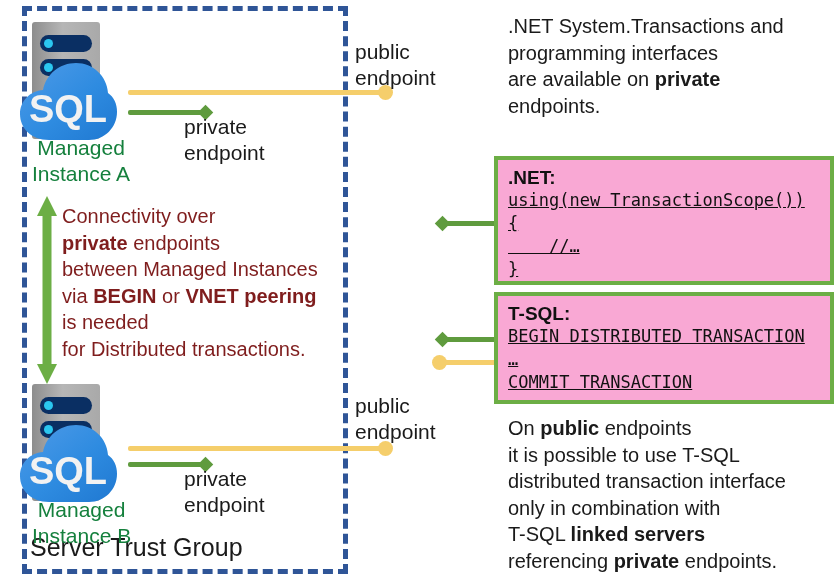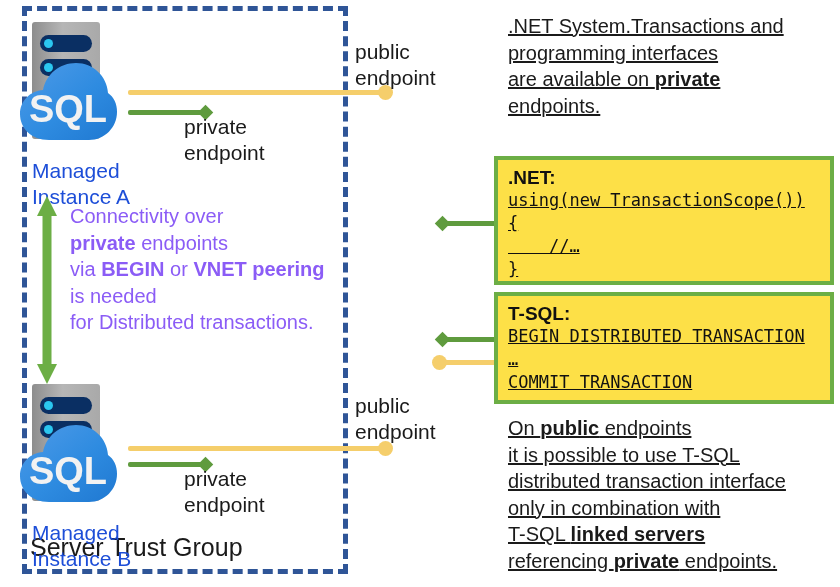--- a/index.html
+++ b/index.html
@@ -78,25 +78,26 @@
     position: absolute;
     left: 1px;
     top: 40px;
     width: 98px;
     height: 82px;
   }
   .mi-cloud svg { display: block; }
   .mi-caption {
     position: absolute;
     left: 14px;
-    top: 136px;
+    top: 113px;
     font-size: 21px;
     line-height: 26px;
-    color: #1d4ed8;
+    color: #15803d;
     white-space: nowrap;
+    text-align: center;
   }
 
   
   .line-h {
     position: absolute;
     height: 5px;
     border-radius: 2px;
   }
   .line-yellow { background: #F5CE6B; }
   .line-green  { background: #5F9B3E; }
@@ -129,48 +130,47 @@
     position: absolute;
     left: 36px;
     top: 196px;
     width: 22px;
     height: 188px;
   }
 
   
   .left-para {
     position: absolute;
-    left: 70px;
+    left: 62px;
     top: 203px;
     width: 280px;
     font-size: 20px;
     line-height: 26.5px;
-    color: #8b5cf6;
+    color: #7f1d1d;
   }
   .left-para b { font-weight: bold; }
 
   
   .right-para {
     position: absolute;
     left: 508px;
     width: 330px;
     font-size: 20px;
     line-height: 26.5px;
     color: #1a1a1a;
-    text-decoration: underline;
   }
   .right-para.top { top: 13px; }
   .right-para.bottom { top: 415px; }
   .right-para b { font-weight: bold; }
 
   
   .code-box {
     position: absolute;
     border: 4px solid #6CAE45;
-    background: #fde047;
+    background: #f9a8d4;
     box-sizing: border-box;
     padding: 6px 10px 4px 10px;
   }
   .code-box .title {
     font-family: "Liberation Sans", sans-serif;
     font-weight: bold;
     font-size: 19px;
     line-height: 23px;
     color: #111;
   }
@@ -247,20 +247,21 @@
       <polygon points="11,0 21,20 1,20" fill="#6CAE45"></polygon>
       <polygon points="11,188 21,168 1,168" fill="#6CAE45"></polygon>
     </svg>
   </div>
 
   <div class="left-para">
     <div>Connectivity over</div>
     <div>
       <b>private</b><span> endpoints</span>
     </div>
+    <div>between Managed Instances</div>
     <div>
       <span>via </span><b>BEGIN</b><span> or </span><b>VNET peering</b>
     </div>
     <div>is needed</div>
     <div>for Distributed transactions.</div>
   </div>
 
   <div class="mi" style="left:18px; top:384px;">
     <div class="mi-server">
       <div class="mi-bar b1"></div>

